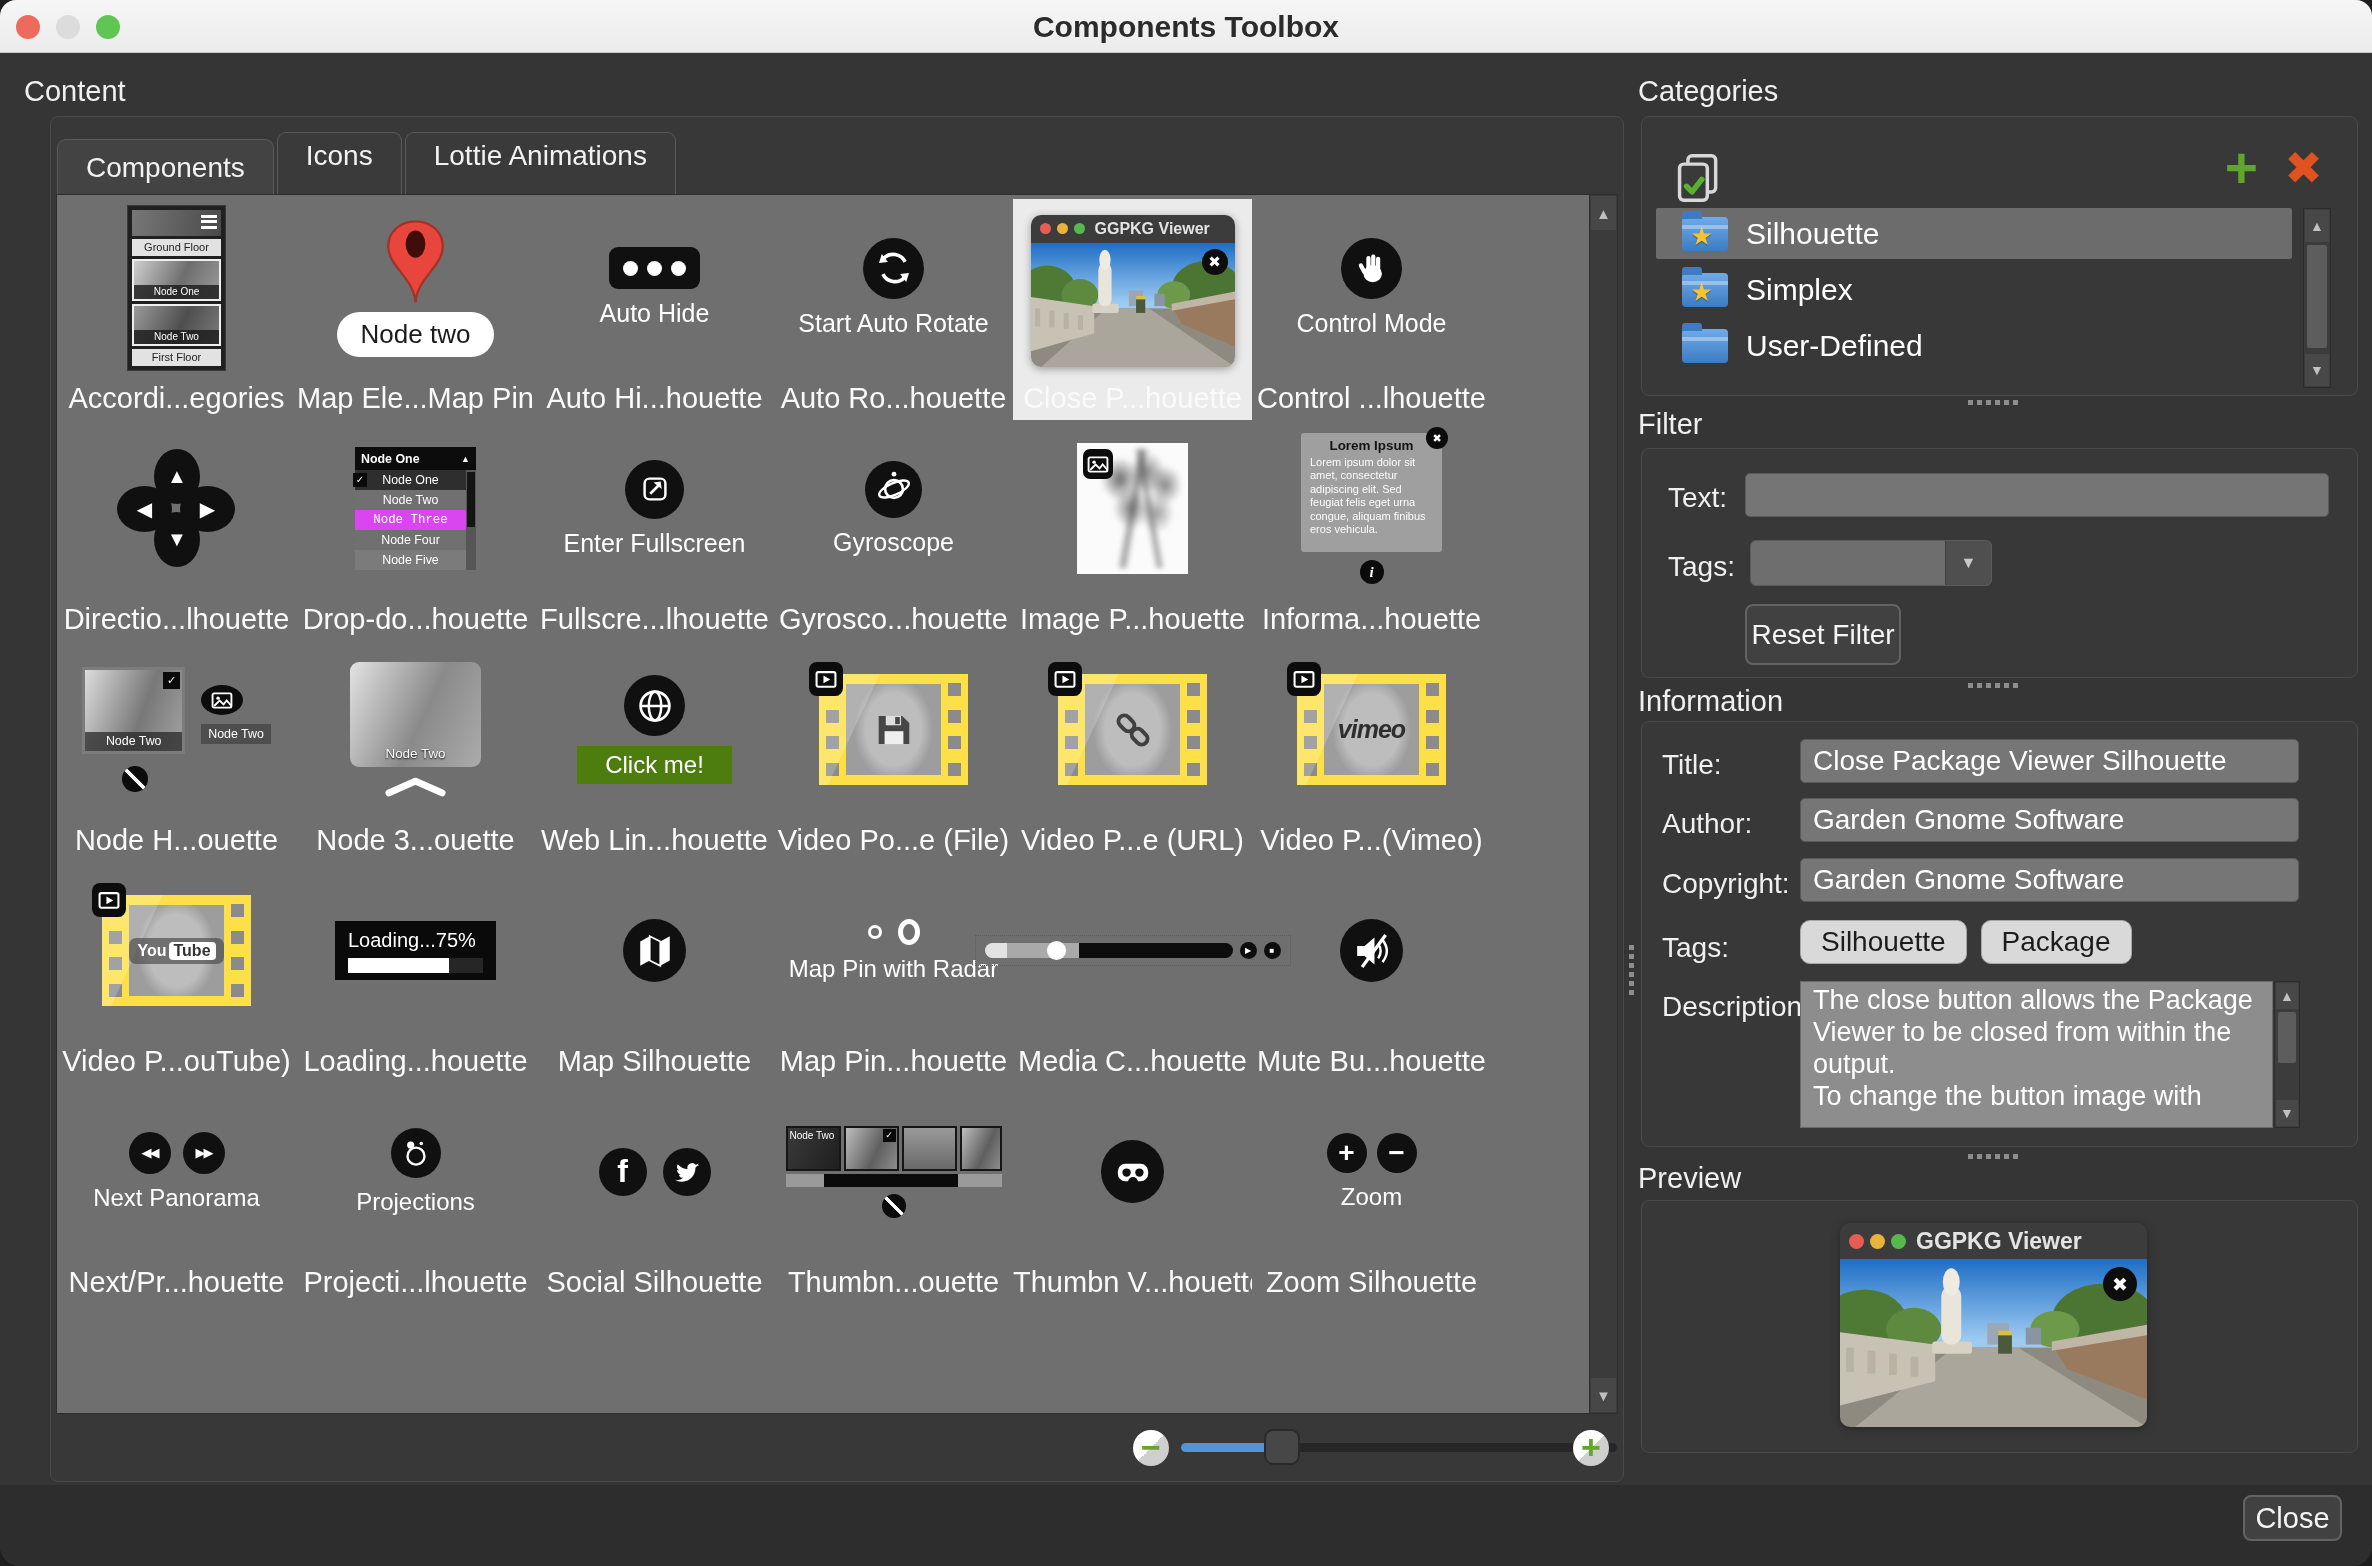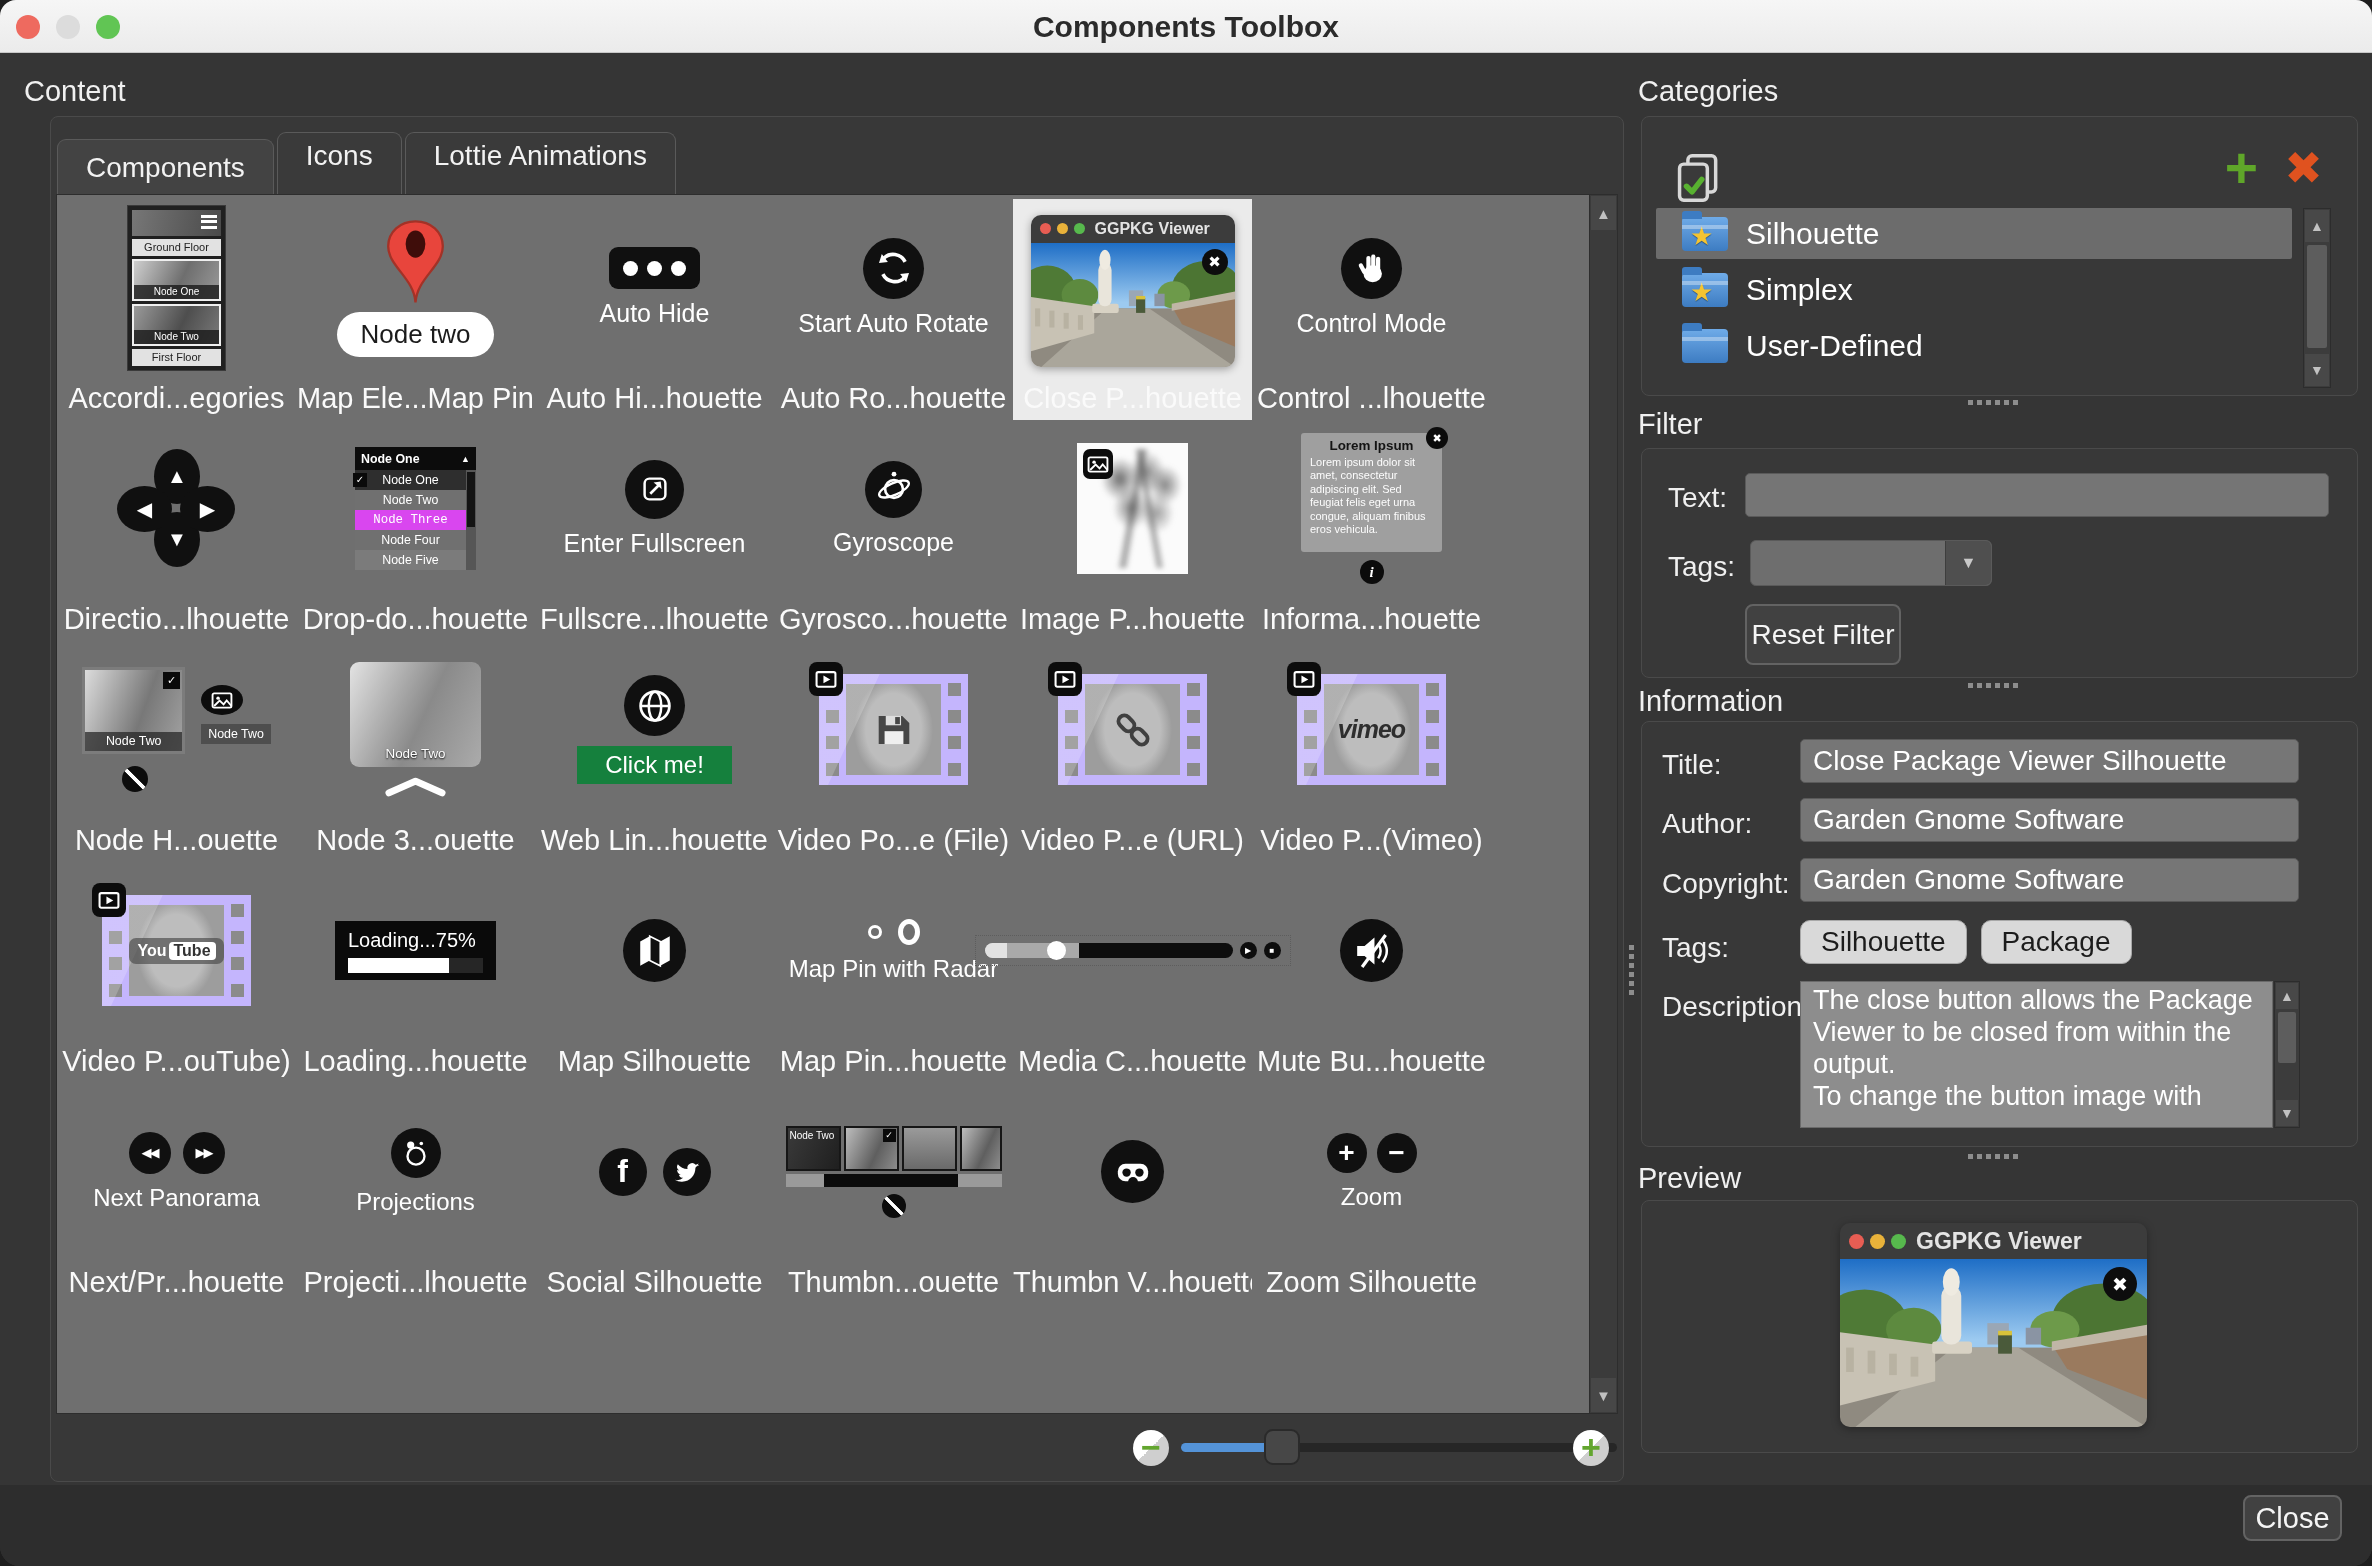--- a/index.html
+++ b/index.html
@@ -108,23 +108,23 @@
   .nh-mini{width:26px;height:26px;border-radius:50%;background:#0c0c0c;margin:12px 0 0 40px;
     position:relative;}
   .nh-mini:before{content:"";position:absolute;inset:0;background:linear-gradient(45deg,transparent 44%,#fff 46% 54%,transparent 56%);border-radius:50%;}
   .nh-ell{width:42px;height:30px;background:#0c0c0c;border-radius:50%;display:flex;align-items:center;justify-content:center;margin-top:18px;}
   .nh-tag{background:#4e4e4e;color:#fff;font-size:12.4px;padding:3px 7px;margin-top:9px;text-align:center;}
   
   .n3-photo{position:relative;width:131px;height:105px;border-radius:9px;
     background:linear-gradient(115deg,#e3e3e3,#8a8a8a 55%,#ababab);}
   .n3-cap{position:absolute;left:0;right:0;bottom:6px;text-align:center;color:#fff;font-size:13.4px;text-shadow:0 1px 2px #000;}
   
-  .wl-label{background:#15803d;color:#fff;font-size:24px;padding:5px 28px;margin-top:10px;}
-  
-  .film{position:relative;width:149px;height:111px;background:#c4b5fd;}
+  .wl-label{background:#4d7c0f;color:#fff;font-size:24px;padding:5px 28px;margin-top:10px;}
+  
+  .film{position:relative;width:149px;height:111px;background:#fde047;}
   .film-holes{position:absolute;top:9px;bottom:9px;width:13px;display:flex;flex-direction:column;justify-content:space-between;}
   .film-holes.l{left:7px;}.film-holes.r{right:7px;}
   .film-holes i{width:13px;height:13px;background:#8b8b8b;display:block;}
   .film-center{position:absolute;left:27px;right:27px;top:10px;bottom:10px;background:#9d9d9d;
     display:flex;align-items:center;justify-content:center;overflow:hidden;}
   .film-center:before{content:"";position:absolute;left:8px;right:8px;top:-6px;bottom:-6px;border-radius:50%;
     background:radial-gradient(closest-side,#bdbdbd 70%,rgba(189,189,189,0));}
   .film-shine{position:absolute;inset:0;background:linear-gradient(115deg,rgba(255,255,255,.2) 0 30%,transparent 30.5%);pointer-events:none;}
   .film-badge{position:absolute;left:-10px;top:-12px;width:34px;height:34px;background:#0c0c0c;border-radius:8px;z-index:3;
     display:flex;align-items:center;justify-content:center;}

